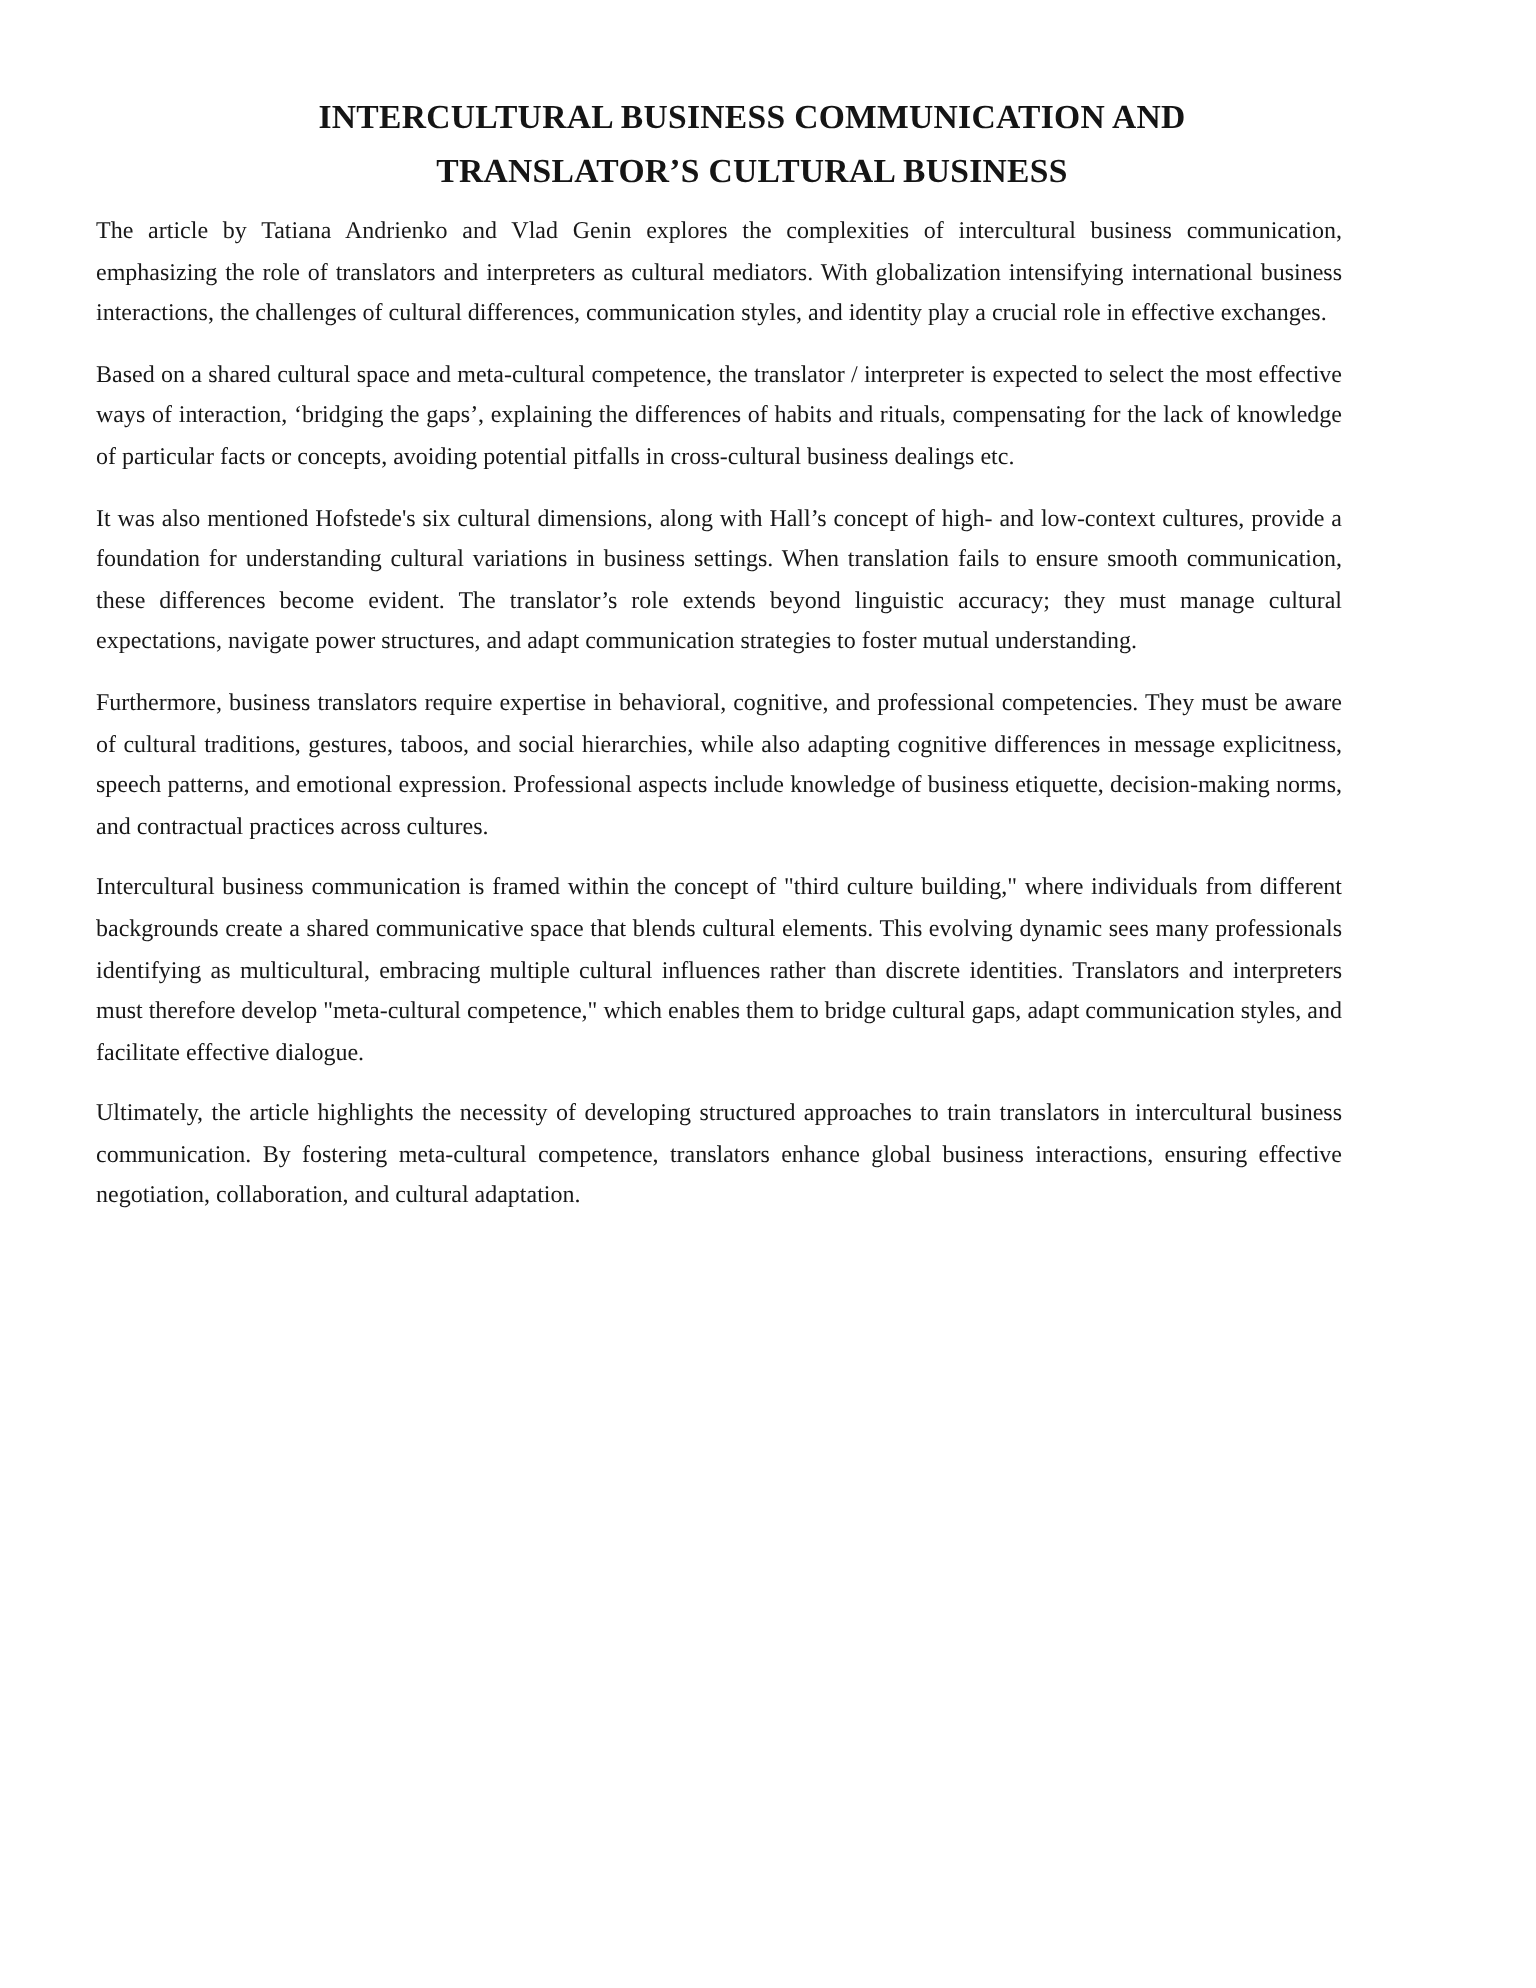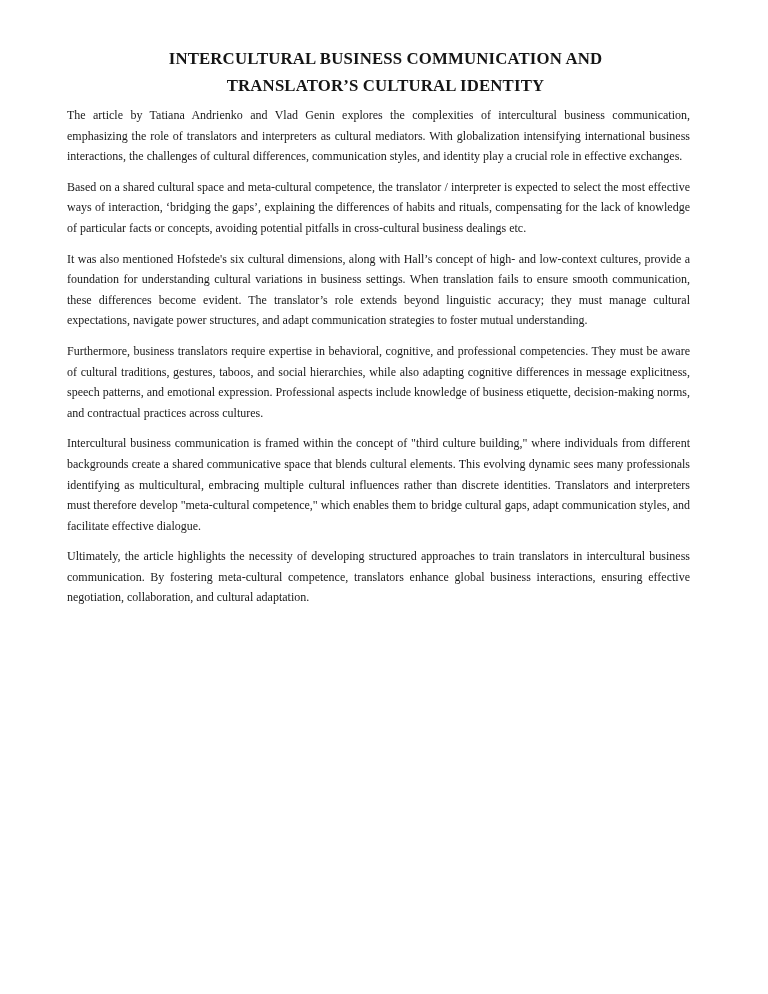--- a/index.html
+++ b/index.html
@@ -13,21 +13,21 @@
     font-family: "Liberation Serif", "DejaVu Serif", serif;
     color: #181818;
     overflow: hidden;
   }
   .page {
     position: relative;
     width: 768px;
     height: 994px;
     background: #ffffff;
     box-sizing: border-box;
-    padding: 45px 56px 0 67px;
+    padding: 45px 56px 0 48px;
   }
   .doc-title {
     text-align: center;
     font-size: 16.8px;
     line-height: 27px;
     letter-spacing: 0.15px;
     color: #151515;
     margin: 0 0 6px 0;
     padding-right: 8px;
   }
@@ -51,21 +51,21 @@
     margin-bottom: 4px;
   }
 </style>
 </head>
 <body>
 
 <div class="page">
 
   <h1 class="doc-title">
     <span class="title-line">INTERCULTURAL BUSINESS COMMUNICATION AND</span>
-    <span class="title-line">TRANSLATOR’S CULTURAL IDENTITY</span>
+    <span class="title-line">TRANSLATOR’S CULTURAL BUSINESS</span>
   </h1>
 
   <div class="body-block">
     <p class="para">The article by Tatiana Andrienko and Vlad Genin explores the complexities of intercultural business communication, emphasizing the role of translators and interpreters as cultural mediators. With globalization intensifying international business interactions, the challenges of cultural differences, communication styles, and identity play a crucial role in effective exchanges.</p>
     <p class="para">Based on a shared cultural space and meta-cultural competence, the translator / interpreter is expected to select the most effective ways of interaction, ‘bridging the gaps’, explaining the differences of habits and rituals, compensating for the lack of knowledge of particular facts or concepts, avoiding potential pitfalls in cross-cultural business dealings etc.</p>
     <p class="para">It was also mentioned Hofstede's six cultural dimensions, along with Hall’s concept of high- and low-context cultures, provide a foundation for understanding cultural variations in business settings. When translation fails to ensure smooth communication, these differences become evident. The translator’s role extends beyond linguistic accuracy; they must manage cultural expectations, navigate power structures, and adapt communication strategies to foster mutual understanding.</p>
     <p class="para">Furthermore, business translators require expertise in behavioral, cognitive, and professional competencies. They must be aware of cultural traditions, gestures, taboos, and social hierarchies, while also adapting cognitive differences in message explicitness, speech patterns, and emotional expression. Professional aspects include knowledge of business etiquette, decision-making norms, and contractual practices across cultures.</p>
     <p class="para">Intercultural business communication is framed within the concept of "third culture building," where individuals from different backgrounds create a shared communicative space that blends cultural elements. This evolving dynamic sees many professionals identifying as multicultural, embracing multiple cultural influences rather than discrete identities. Translators and interpreters must therefore develop "meta-cultural competence," which enables them to bridge cultural gaps, adapt communication styles, and facilitate effective dialogue.</p>
     <p class="para">Ultimately, the article highlights the necessity of developing structured approaches to train translators in intercultural business communication. By fostering meta-cultural competence, translators enhance global business interactions, ensuring effective negotiation, collaboration, and cultural adaptation.</p>
   </div>

